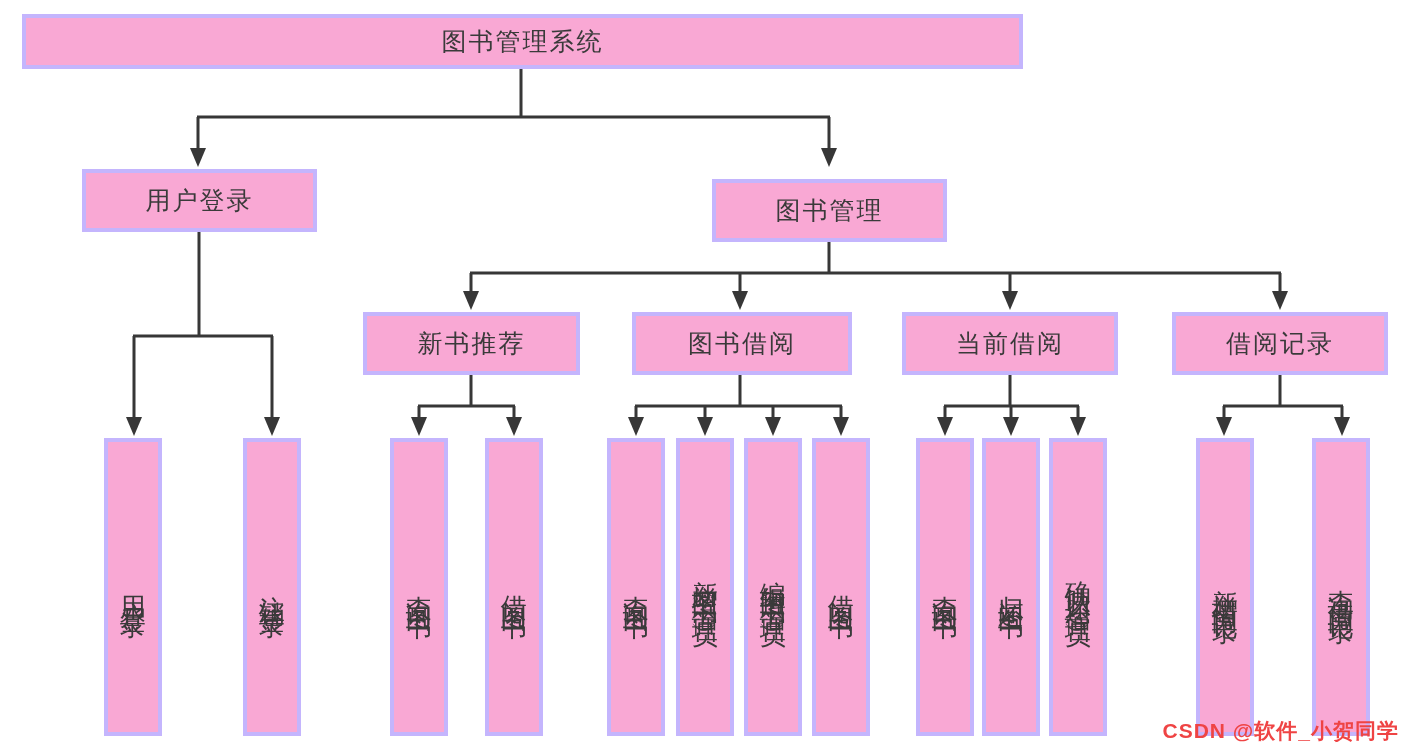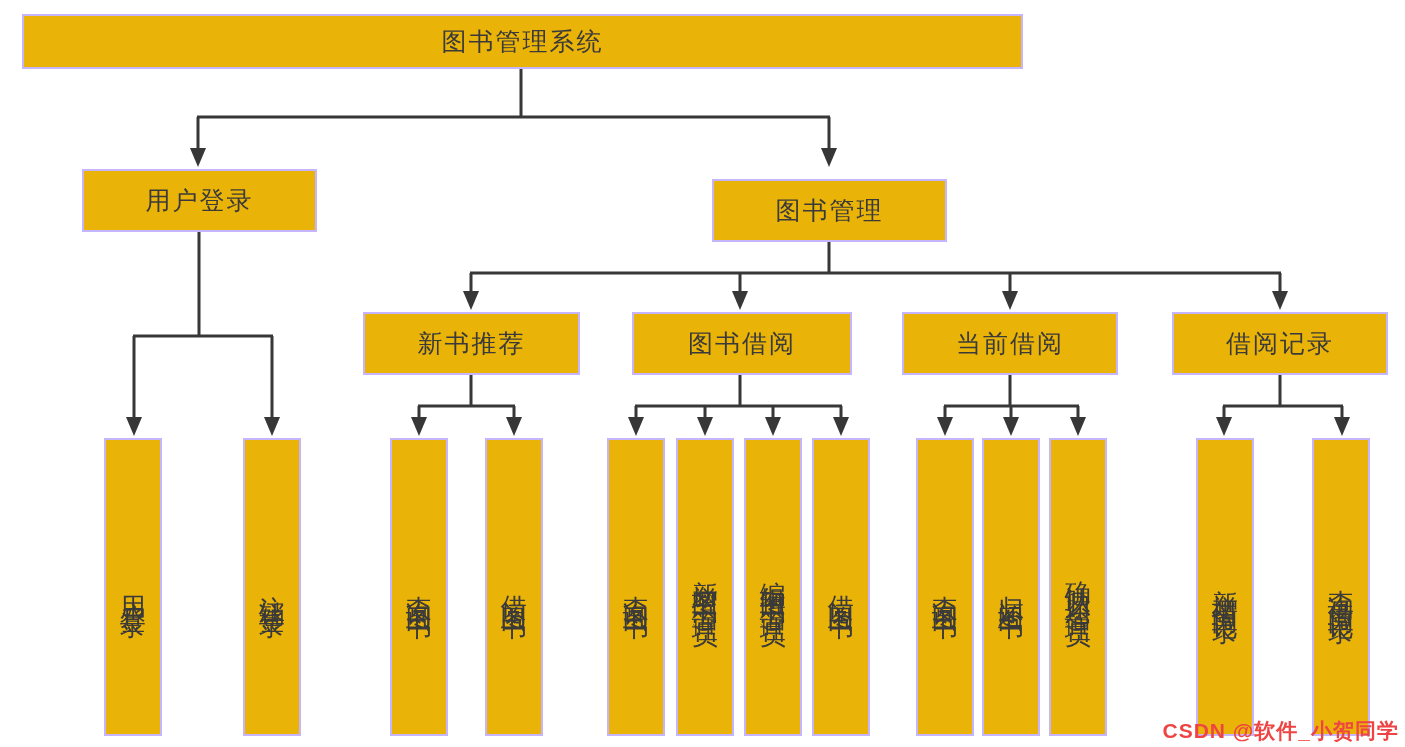--- a/index.html
+++ b/index.html
@@ -13,22 +13,22 @@
   }
   .connector-svg {
     position: absolute;
     left: 0; top: 0;
     width: 1405px; height: 747px;
     z-index: 0;
   }
   .node {
     position: absolute;
     box-sizing: border-box;
-    background: #eab308;
-    border: 2px solid #c4b5fd;
+    background: #f9a8d4;
+    border: 4px solid #c4b5fd;
     display: flex;
     align-items: center;
     justify-content: center;
     color: #3a3a3a;
     font-size: 25px;
     letter-spacing: 2px;
     z-index: 1;
     text-align: center;
   }
   .node.leaf {

